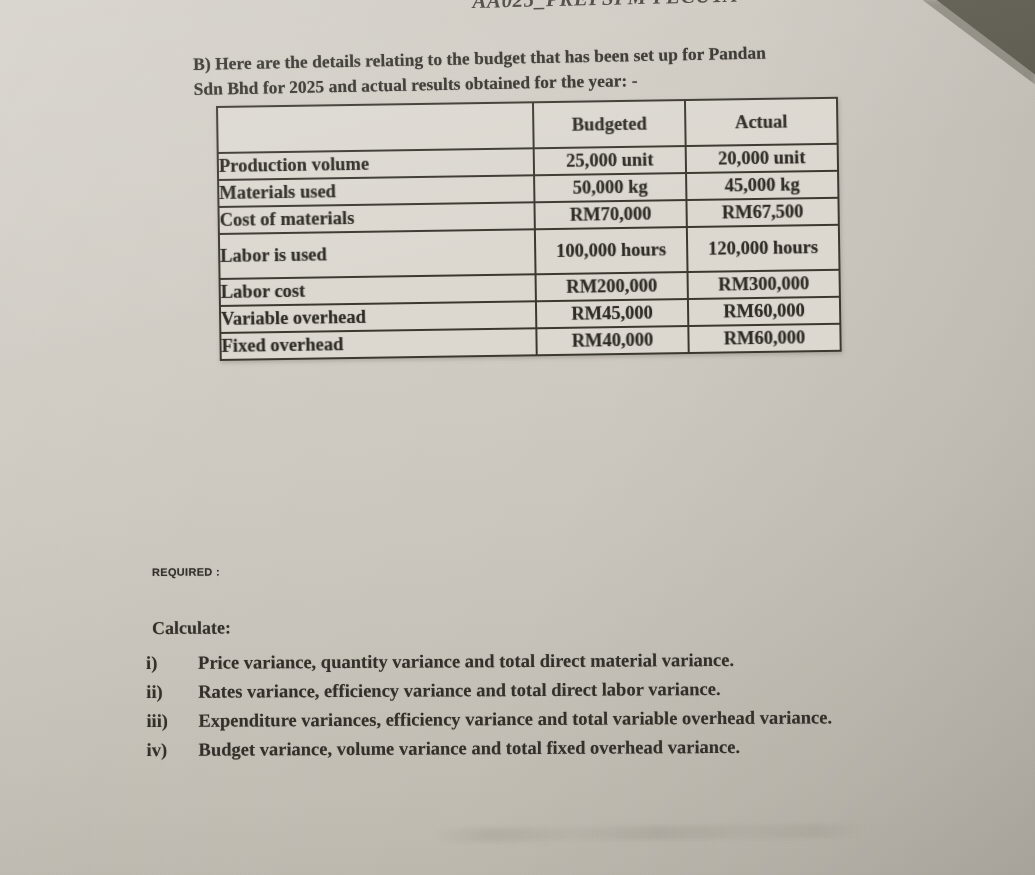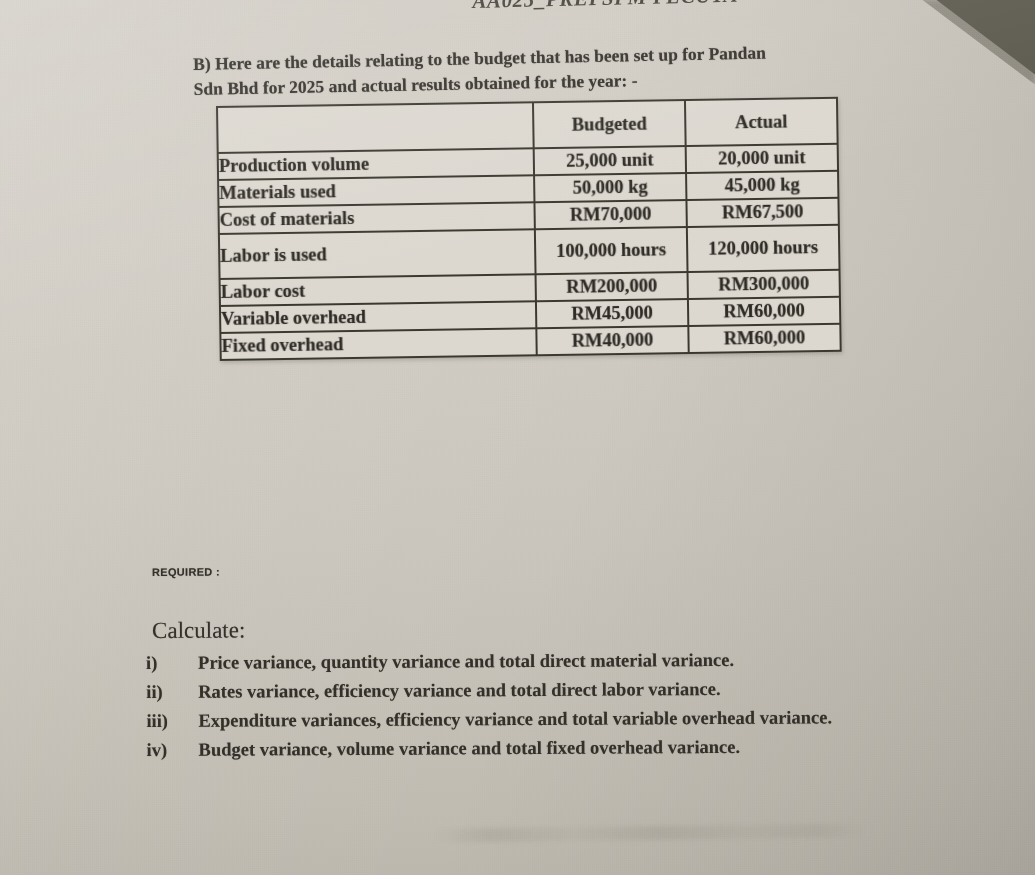--- a/index.html
+++ b/index.html
@@ -173,22 +173,22 @@
     color: #34312b;
     transform: rotate(-0.35deg);
     transform-origin: left top;
     text-shadow: 0 0 1px rgba(60,58,52,0.45);
   }
   .calc-label {
     position: absolute;
     left: 152px;
     top: 618px;
     font-family: "Liberation Serif", serif;
-    font-weight: normal;
-    font-size: 23px;
+    font-weight: bold;
+    font-size: 18px;
     color: #34312b;
     transform: rotate(-0.35deg);
     transform-origin: left top;
     text-shadow: 0 0 1px rgba(60,58,52,0.4);
   }
   ol.req-list {
     position: absolute;
     left: 146px;
     top: 650px;
     width: 820px;

